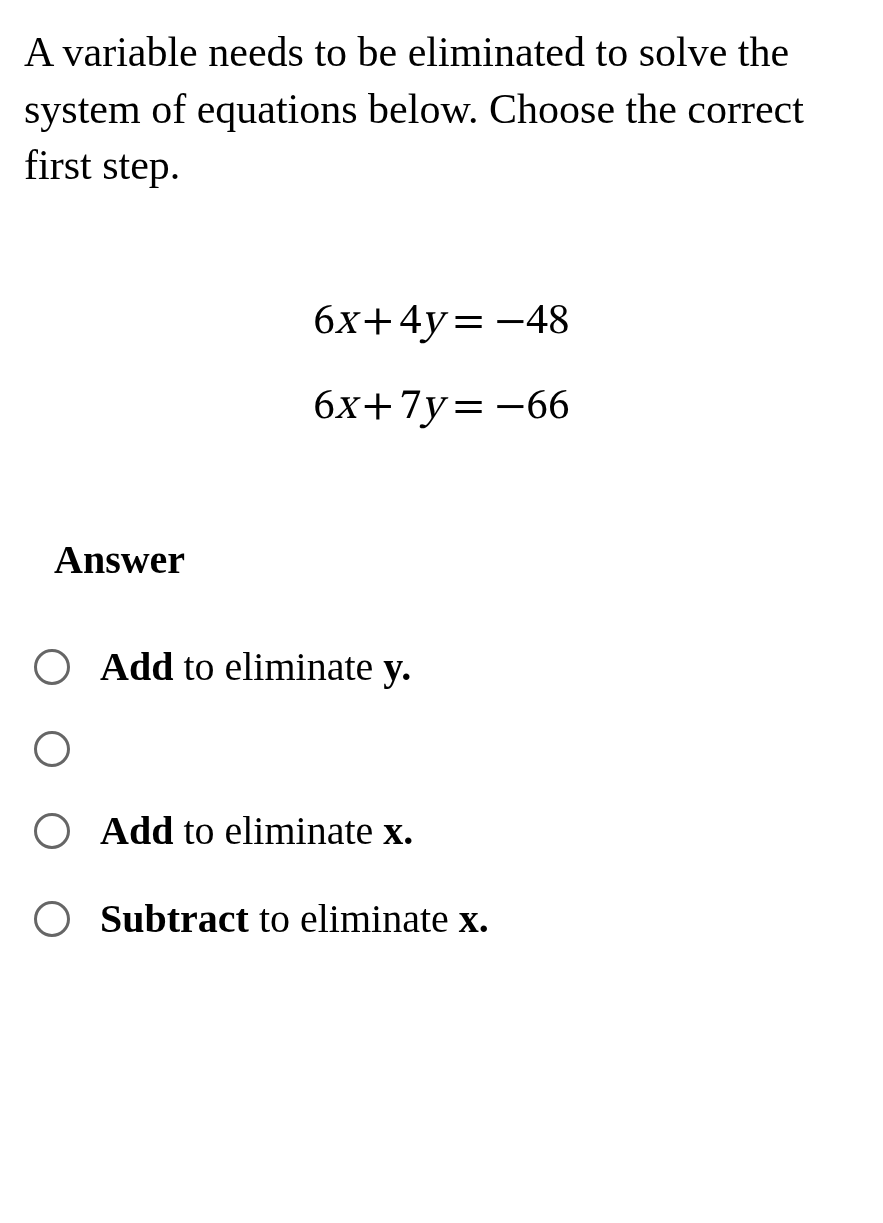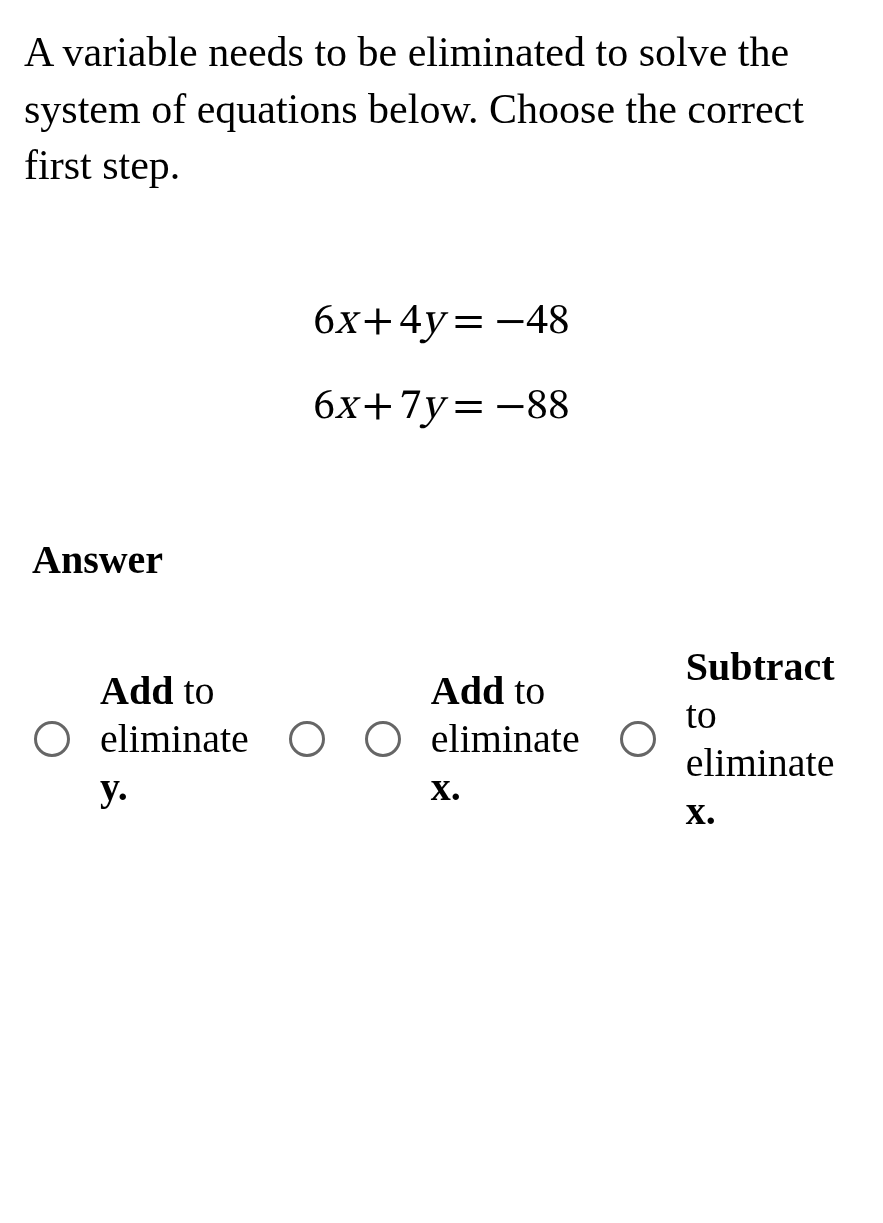--- a/index.html
+++ b/index.html
@@ -27,25 +27,26 @@
     margin: 6px 0;
     white-space: nowrap;
   }
   .var {
     font-style: italic;
     font-family: 'Cambria Math', 'STIX Two Math', 'Latin Modern Math', 'Times New Roman', serif;
   }
   .answer-label {
     font-size: 40px;
     font-weight: bold;
-    margin-left: 8px;
+    margin-left: 30px;
     margin-bottom: 60px;
   }
   .options {
     display: flex;
+    flex-direction: column;
     gap: 40px;
     padding-left: 10px;
   }
   .option {
     display: flex;
     align-items: center;
     gap: 30px;
     cursor: pointer;
   }
   .radio {
@@ -66,21 +67,21 @@
 </head>
 <body>
 
 <div class="question">A variable needs to be eliminated to solve the system of equations below. Choose the correct first step.</div>
 
 <div class="equations">
   <div class="eq-row">
     <span>6</span><span class="var">x</span><span class="op">+</span><span>4</span><span class="var">y</span><span class="eqs">=</span><span>−48</span>
   </div>
   <div class="eq-row">
-    <span>6</span><span class="var">x</span><span class="op">+</span><span>7</span><span class="var">y</span><span class="eqs">=</span><span>−88</span>
+    <span>6</span><span class="var">x</span><span class="op">+</span><span>7</span><span class="var">y</span><span class="eqs">=</span><span>−66</span>
   </div>
 </div>
 
 <div class="answer-label">Answer</div>
 
 <div class="options">
   <div class="option">
     <div class="radio"></div>
     <div class="option-text">
       <span class="bold">Add</span><span> to eliminate </span><span class="bold">y</span><span class="bold">.</span>

